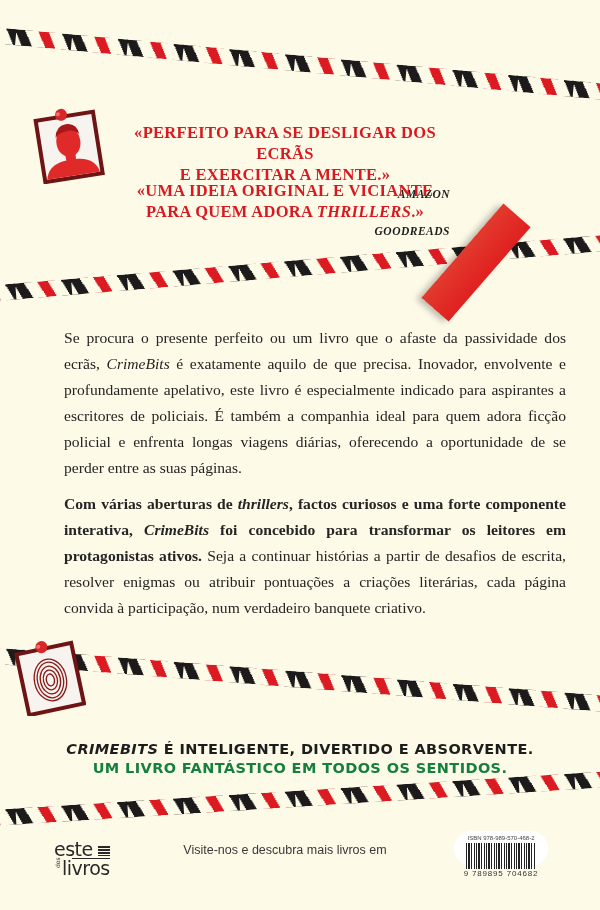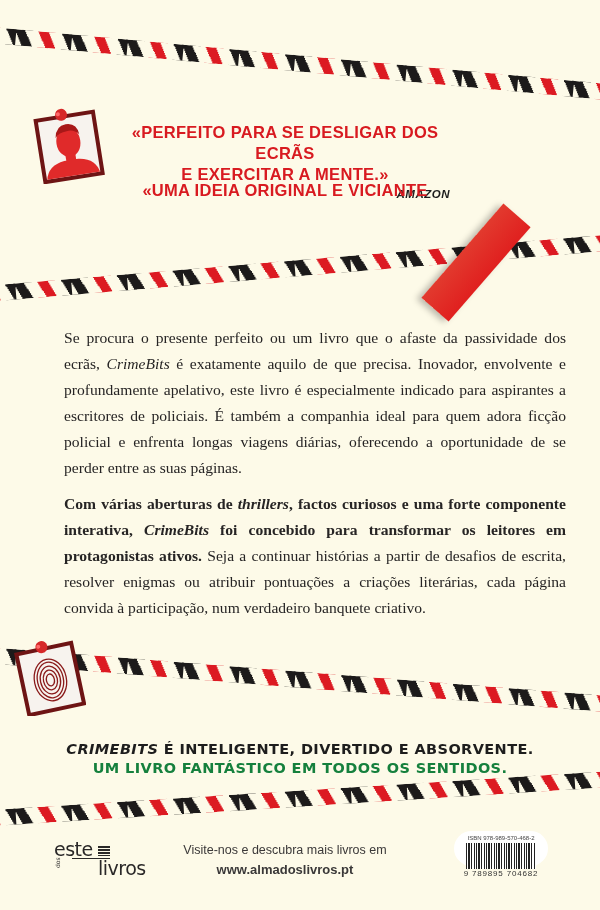--- a/index.html
+++ b/index.html
@@ -16,21 +16,21 @@
       transparent 0px, transparent 6px,
       #1c1a1a 6px, #1c1a1a 15px,
       transparent 15px, transparent 27px,
       #dc1a22 27px, #dc1a22 36px,
       transparent 36px, transparent 42px
     );
     background-size: 56px 16px;
   }
   .quote-block {
     position: absolute; left: 120px; width: 330px; text-align: center;
-    font-family: Liberation Sans, sans-serif; font-weight: bold;
+    font-family: Liberation Serif, serif; font-weight: bold;
     color: #d81a20; font-size: 16.5px; line-height: 21px; letter-spacing: 0.3px;
   }
   .quote-block .source {
     color: #1d1d1d; font-style: italic; font-size: 11.5px; line-height: 18px; letter-spacing: 0.5px; text-align: right;
   }
   .quote-block .it { font-style: italic; }
   .body-text {
     position: absolute; left: 64px; width: 502px;
     font-family: "Liberation Serif", serif; font-size: 15.6px; line-height: 26px; color: #262424;
     text-align: justify;
@@ -116,20 +116,22 @@
 </div>
 
 <div class="quote-block" style="top:122px;">
   <div>«PERFEITO PARA SE DESLIGAR DOS ECRÃS</div>
   <div>E EXERCITAR A MENTE.»</div>
   <div class="source">AMAZON</div>
 </div>
 
 <div class="quote-block" style="top:180px;">
   <div>«UMA IDEIA ORIGINAL E VICIANTE</div>
+  <div><span>PARA QUEM ADORA </span><span class="it">THRILLERS</span><span>.»</span></div>
+  <div class="source">GOODREADS</div>
 </div>
 
 <div class="body-text" style="top:325px;">
   <span>Se procura o presente perfeito ou um livro que o afaste da passividade dos ecrãs, </span><i>CrimeBits</i><span> é exatamente aquilo de que precisa. Inovador, envolvente e profundamente apelativo, este livro é especialmente indicado para aspirantes a escritores de policiais. É também a companhia ideal para quem adora ficção policial e enfrenta longas viagens diárias, oferecendo a oportunidade de se perder entre as suas páginas.</span>
 </div>
 
 <div class="body-text" style="top:491px;">
   <b><span>Com várias aberturas de </span><i>thrillers</i><span>, factos curiosos e uma forte componente interativa, </span><i>CrimeBits</i><span> foi concebido para transformar os leitores em protagonistas ativos.</span></b><span> Seja a continuar histórias a partir de desafios de escrita, resolver enigmas ou atribuir pontuações a criações literárias, cada página convida à participação, num verdadeiro banquete criativo.</span>
 </div>
 
@@ -138,25 +140,24 @@
   <div class="l2">UM LIVRO FANTÁSTICO EM TODOS OS SENTIDOS.</div>
 </div>
 
 <div class="logo">
   <div style="font-size:19px; line-height:18px; position:absolute; left:0; top:0; letter-spacing:-0.5px;">
     <span>este</span>
     <span style="display:inline-block; width:12px; height:10px; vertical-align:middle; background:repeating-linear-gradient(180deg,#2a2828 0 2px,transparent 2px 3px);"></span>
   </div>
   <div style="position:absolute; left:18px; top:18px; width:38px; border-top:1.5px solid #2a2828;"></div>
   <div style="position:absolute; left:0; top:28px; font-size:6px; transform:rotate(-90deg); transform-origin:left top;">dos</div>
-  <div style="position:absolute; left:8px; top:19px; font-size:19px; line-height:18px; letter-spacing:-0.5px;margin-left:36px;">livros</div>
+  <div style="position:absolute; left:8px; top:19px; font-size:19px; line-height:18px; letter-spacing:-0.5px;">livros</div>
 </div>
 
 <div class="footer-text">
   <div>Visite-nos e descubra mais livros em</div>
-  <div class="url">www.almadoslivros.pt</div>
 </div>
 
 <div class="barcode">
   <div class="isbn">ISBN 978-989-570-468-2</div>
   <div class="bars"></div>
   <div class="num">9 789895 704682</div>
 </div>
 
 </body></html>

